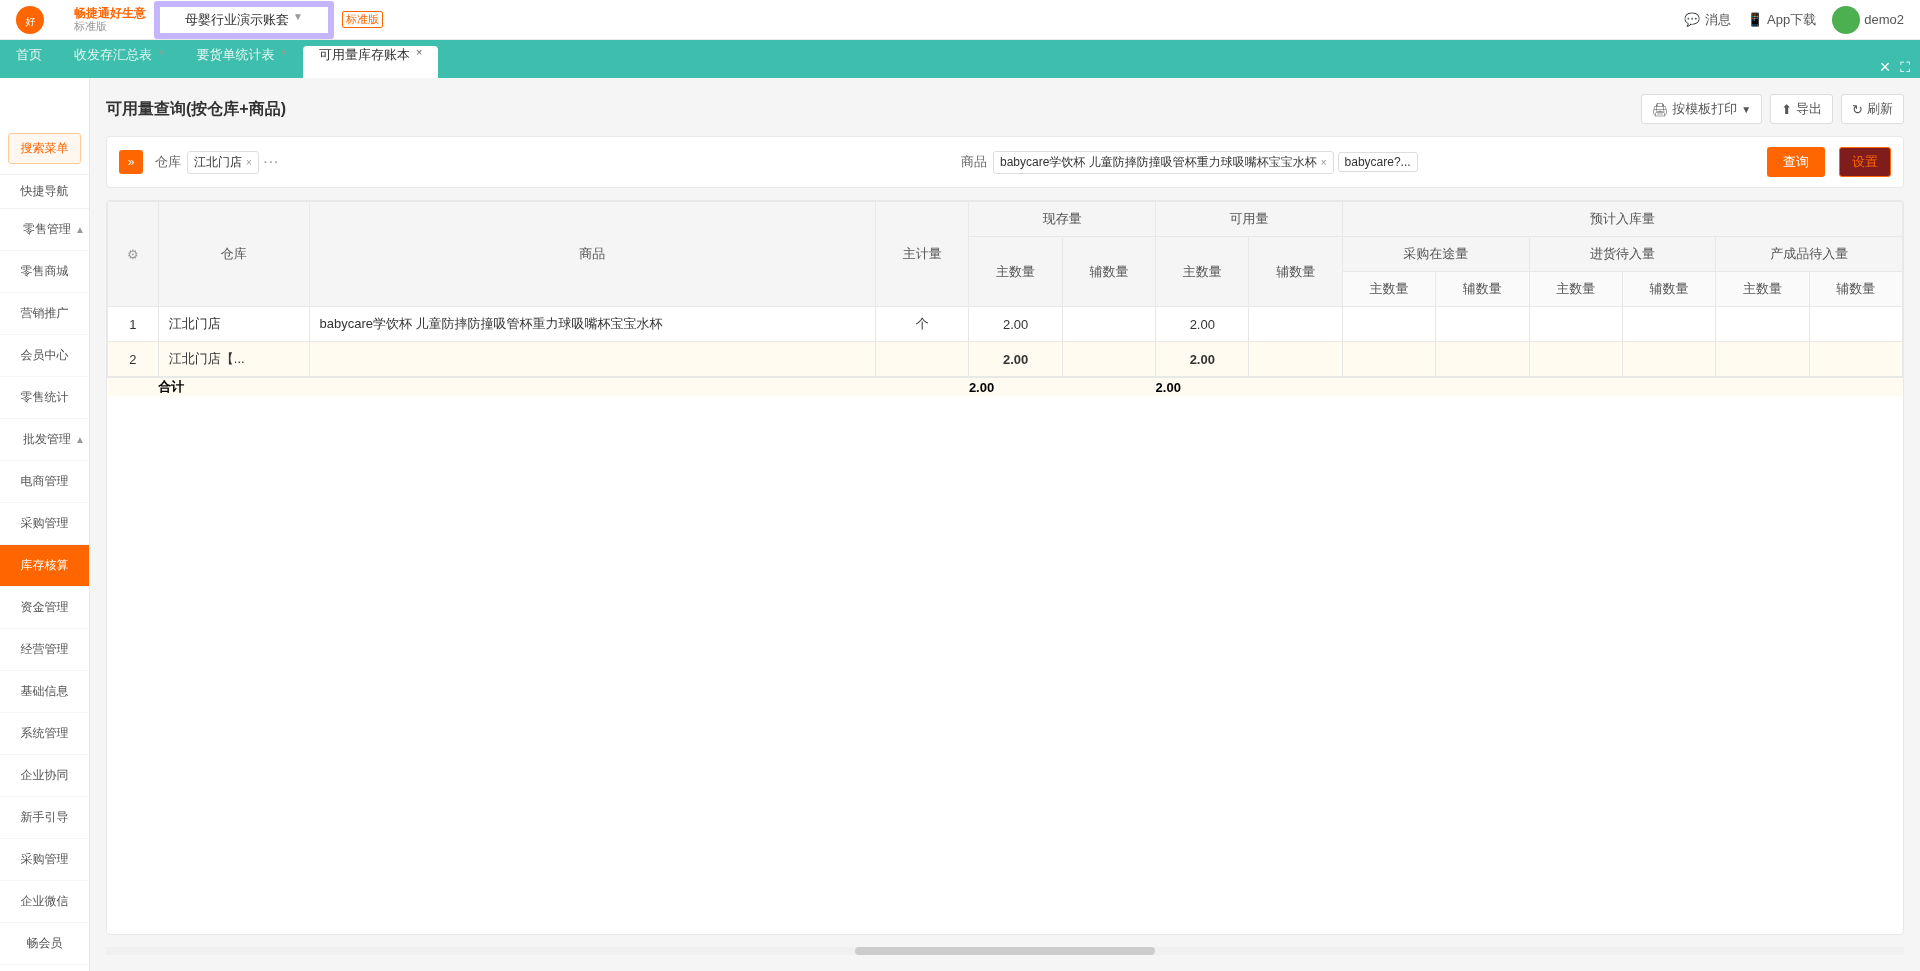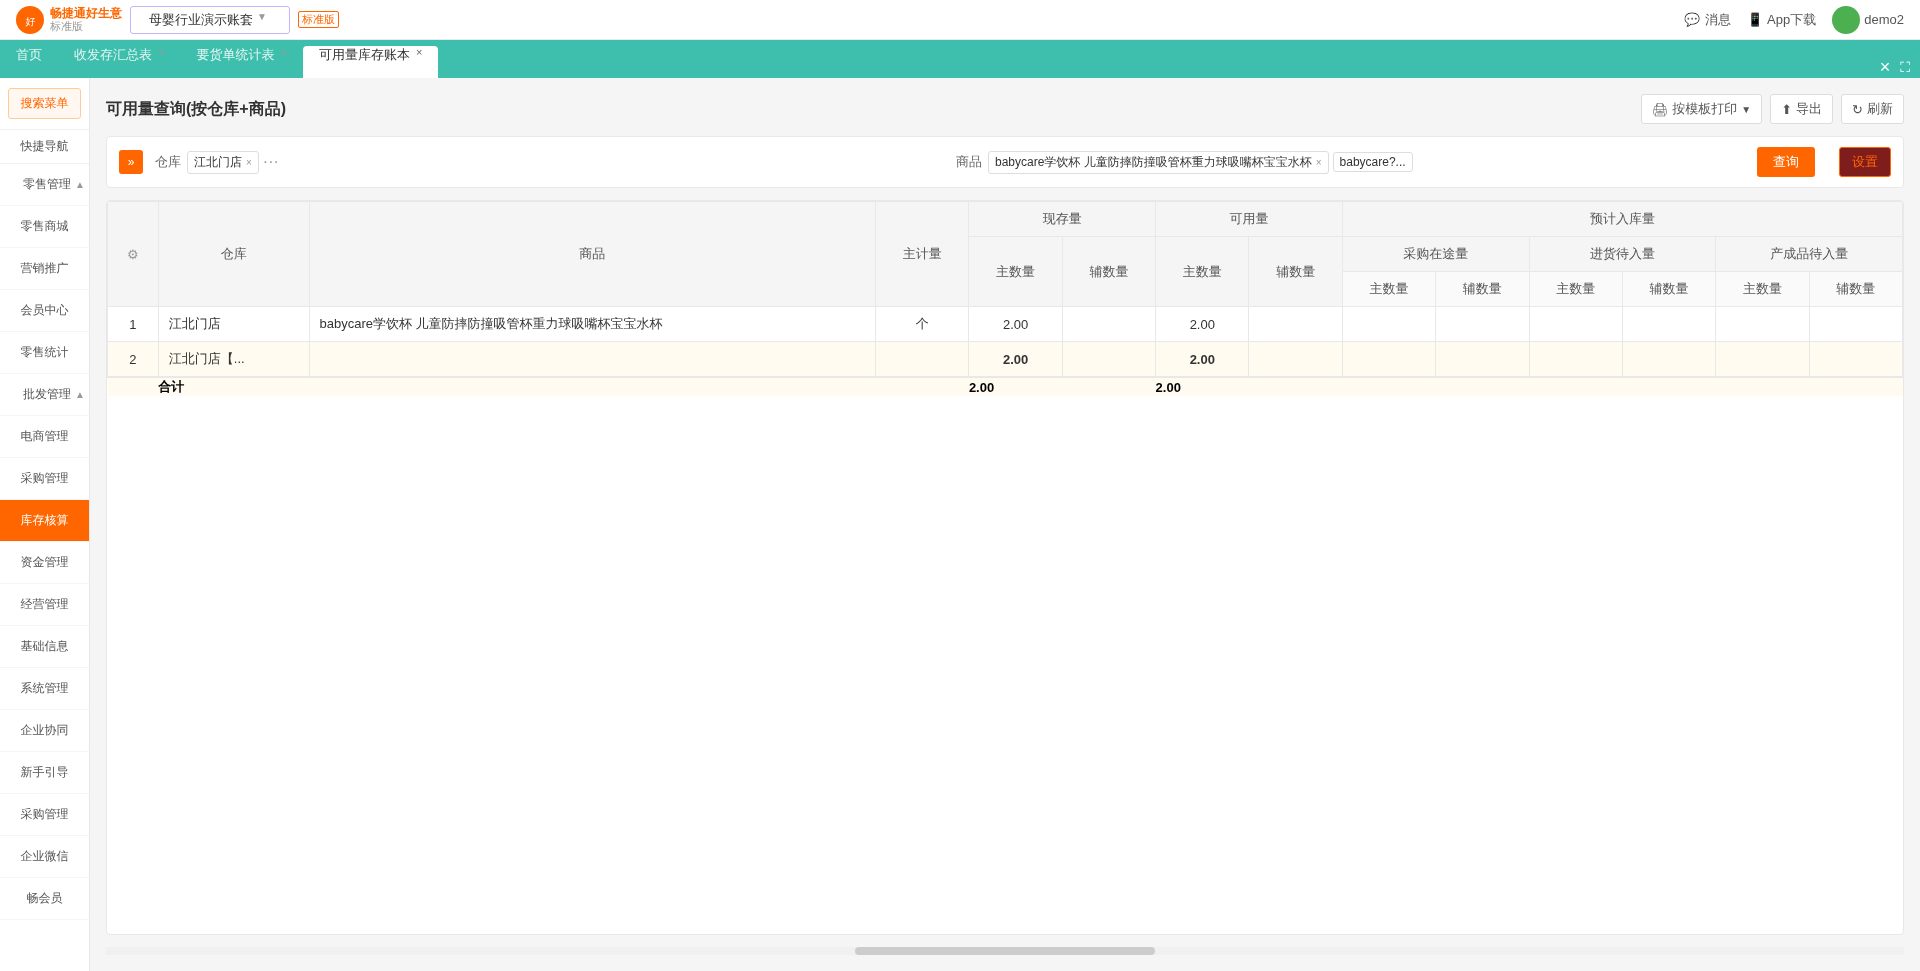--- a/index.html
+++ b/index.html
@@ -13,21 +13,21 @@
       align-items: center;
       justify-content: space-between;
       padding: 0 16px;
       border-bottom: 1px solid #e8e8e8;
       flex-shrink: 0;
     }
     .top-bar-left { display: flex; align-items: center; gap: 8px; }
     .logo-area { display: flex; align-items: center; gap: 6px; }
     .logo-icon { width: 28px; height: 28px; background: #ff6600; border-radius: 50%; display: flex; align-items: center; justify-content: center; }
     .logo-icon svg { width: 18px; height: 18px; fill: white; }
-    .store-selector { display: flex; gap: 4px; padding: 4px 18px; border: 1px solid #c4b5fd; border-radius: 3px; cursor: pointer; background: #fff; min-width: 160px; font-size: 13px; color: #333; }
+    .store-selector { display: flex; gap: 4px; padding: 4px 25px; border: 6px solid #c4b5fd; border-radius: 3px; cursor: pointer; background: #fff; min-width: 160px; font-size: 13px; color: #333; }
     .store-selector .arrow { color: #999; font-size: 10px; }
     .label-tag { font-size: 11px; color: #ff6600; border: 1px solid #ff6600; border-radius: 2px; padding: 0 3px; }
 
     .top-bar-right { display: flex; align-items: center; gap: 16px; }
     .top-bar-item { display: flex; align-items: center; gap: 4px; cursor: pointer; color: #555; font-size: 13px; }
     .user-avatar { width: 28px; height: 28px; border-radius: 50%; background: #4CAF50; display: flex; align-items: center; justify-content: center; color: white; font-size: 12px; overflow: hidden; }
 
     
     .nav-tabs {
       height: 38px;
@@ -64,21 +64,21 @@
     
     .sidebar {
       width: 90px;
       background: #fff;
       border-right: 1px solid #e8e8e8;
       display: flex;
       flex-direction: column;
       flex-shrink: 0;
       overflow-y: auto;
     }
-    .sidebar-search { padding: 10px 8px; border-bottom: 1px solid #f0f0f0; }
+    .sidebar-search { padding: 10px 8px; border-bottom: 1px solid #f0f0f0; margin-top: 45px; }
     .sidebar-search-btn { width: 100%; padding: 6px 4px; background: #fff7f0; border: 1px solid #ffcc99; border-radius: 3px; color: #ff6600; font-size: 12px; cursor: pointer; text-align: center; }
     .sidebar-nav-btn { padding: 8px 4px; border-bottom: 1px solid #f0f0f0; text-align: center; font-size: 12px; color: #555; cursor: pointer; }
     .sidebar-item {
       padding: 12px 4px;
       text-align: center;
       font-size: 12px;
       color: #555;
       cursor: pointer;
       border-bottom: 1px solid #f5f5f5;
       display: flex;
@@ -109,21 +109,21 @@
       gap: 12px;
       border: 1px solid #e8e8e8;
     }
     .filter-toggle { width: 24px; height: 24px; background: #ff6600; display: flex; align-items: center; justify-content: center; border-radius: 3px; cursor: pointer; color: white; font-size: 12px; flex-shrink: 0; }
     .filter-group { display: flex; align-items: center; gap: 6px; flex: 1; }
     .filter-label { color: #666; font-size: 13px; white-space: nowrap; }
     .filter-tags { display: flex; align-items: center; gap: 4px; flex-wrap: wrap; }
     .filter-tag { display: flex; align-items: center; gap: 4px; padding: 2px 6px; background: #fff; border: 1px solid #ddd; border-radius: 3px; font-size: 12px; color: #333; }
     .filter-tag .tag-close { color: #999; cursor: pointer; font-size: 10px; }
     .filter-more { color: #999; cursor: pointer; font-size: 16px; }
-    .filter-actions { display: flex; gap: 24px; }
+    .filter-actions { display: flex; gap: 14px; }
     .btn-query { background: #ff6600; color: white; border: none; padding: 6px 16px; border-radius: 3px; cursor: pointer; font-size: 13px; }
     .btn-setting { background: #7f1d1d; color: #ff6600; border: 1px solid #ff6600; padding: 5px 12px; border-radius: 3px; cursor: pointer; font-size: 13px; }
 
     
     .table-wrapper { background: #fff; border-radius: 4px; border: 1px solid #e8e8e8; overflow: auto; flex: 1; }
     table { width: 100%; border-collapse: collapse; font-size: 13px; }
     thead tr th { background: #f5f5f5; padding: 8px 10px; text-align: center; border: 1px solid #e8e8e8; color: #555; font-weight: 500; white-space: nowrap; }
     thead tr.sub-header th { background: #fafafa; }
     tbody tr td { padding: 8px 10px; border: 1px solid #e8e8e8; text-align: center; color: #333; }
     .settings-icon { color: #999; cursor: pointer; }
@@ -142,21 +142,21 @@
 
 <div class="top-bar">
   <div class="top-bar-left">
     <div class="logo-area">
       <div class="logo-icon">
         <svg viewBox="0 0 20 20">
             <circle cx="10" cy="10" r="9" fill="#ff6600"></circle>
             <text x="5" y="15" font-size="11" fill="white">好</text>
           </svg>
       </div>
-      <div style="display:flex;flex-direction:column;line-height:1.2;">
+      <div style="display:flex;flex-direction:column;line-height:1.2;margin-left:24px;">
         <span style="font-size:12px;font-weight:600;color:#ff6600;">畅捷通好生意</span>
         <span style="font-size:11px;color:#999;">标准版</span>
       </div>
     </div>
     <div class="store-selector">
       <span>母婴行业演示账套</span>
       <span class="arrow">▼</span>
     </div>
     <span class="label-tag">标准版</span>
   </div>

